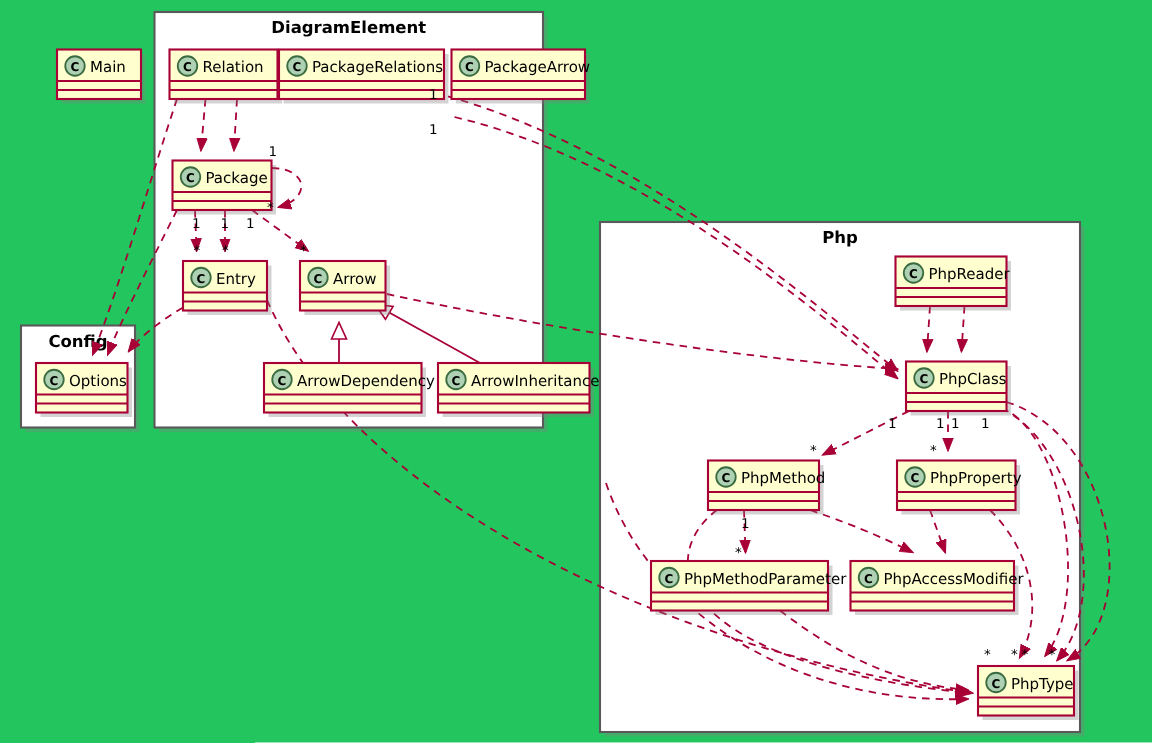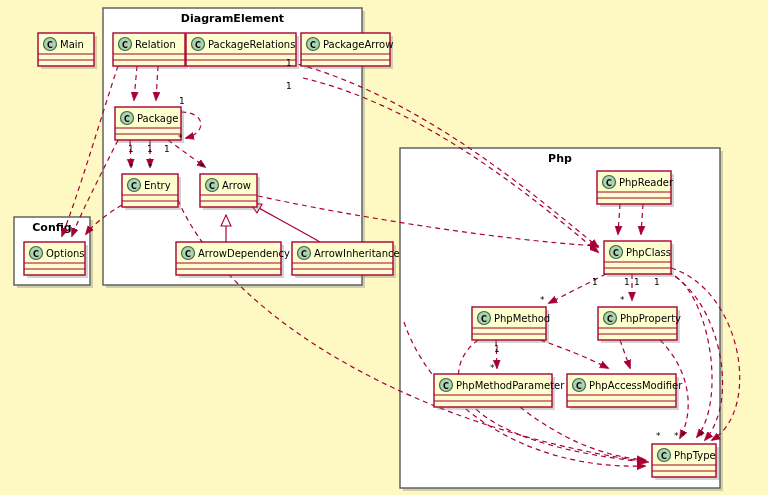--- a/index.html
+++ b/index.html
@@ -1,18 +1,18 @@
 <!DOCTYPE html>
 <html><head>
 <meta charset="utf-8">
 <style>
   html,body{margin:0;padding:0;background:#FFFFFF;}
   body{width:768px;height:495px;overflow:hidden;
        font-family:"DejaVu Sans","Liberation Sans",sans-serif;}
-  #diagram{position:relative;width:768px;height:495px;background:#fef9c3;}
+  #diagram{position:relative;width:768px;height:495px;background:#22c55e;}
   svg{display:block;}
   .pkg-title{font-size:11px;font-weight:bold;fill:#000000;text-anchor:middle;
              font-family:"DejaVu Sans","Liberation Sans",sans-serif;}
   .cls-name{font-size:10px;fill:#000000;
             font-family:"DejaVu Sans","Liberation Sans",sans-serif;}
   .icon-letter{font-size:8px;font-weight:bold;fill:#000000;text-anchor:middle;
                font-family:"DejaVu Sans","Liberation Sans",sans-serif;}
   .mult{font-size:9px;fill:#000000;
         font-family:"DejaVu Sans","Liberation Sans",sans-serif;}
 </style>

